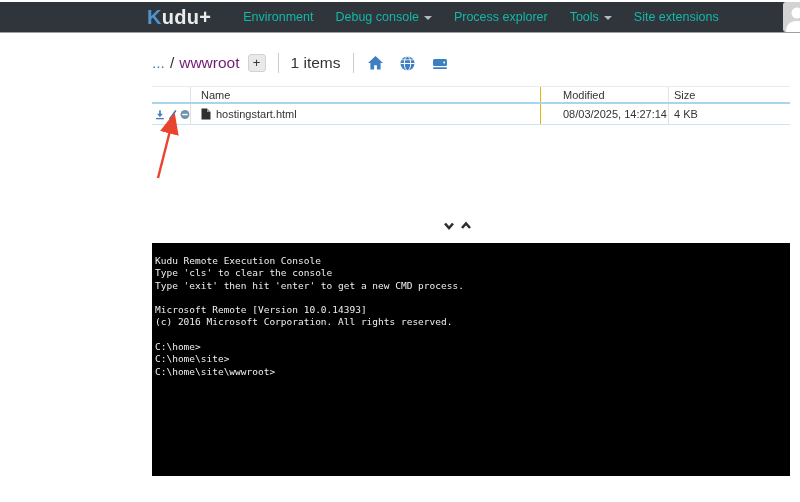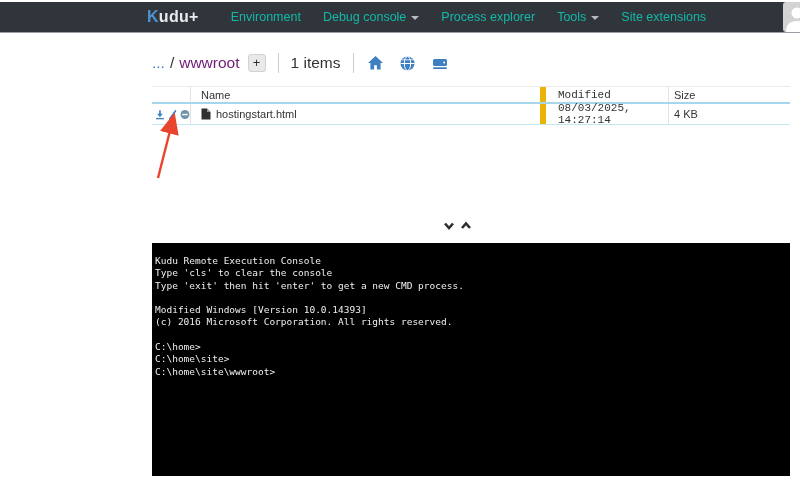--- a/index.html
+++ b/index.html
@@ -12,21 +12,21 @@
   }
 
   
   .navbar {
     position: absolute; top: 2px; left: 0;
     width: 800px; height: 31px;
     background: #2f353b;
     border-bottom: 1px solid #9aa0a5;
     display: flex; align-items: center;
   }
-  .logo { margin-left: 147px; font-size: 16px; font-weight: bold; color: #e9ebed; letter-spacing: .3px; cursor: pointer; }
+  .logo { margin-left: 147px; font-size: 20px; font-weight: bold; color: #e9ebed; letter-spacing: .3px; cursor: pointer; }
   .logo .k { color: #4f93ce; }
   .nav-items { display: flex; margin-left: 21px; }
   .nav-item {
     color: #14b8a6; font-size: 12.5px; padding: 0 11px;
     display: flex; align-items: center; gap: 5px; cursor: pointer; white-space: nowrap;
   }
   .caret {
     width: 0; height: 0; display: inline-block;
     border-left: 4px solid transparent; border-right: 4px solid transparent;
     border-top: 4px solid #b4bac0; margin-top: 1px;
@@ -61,21 +61,21 @@
     display: flex; height: 18px; align-items: center;
     border-top: 1px solid #ebebeb; border-bottom: 2px solid #a5d6ea;
     color: #333;
   }
   .trow {
     display: flex; height: 21px; align-items: flex-end;
     border-bottom: 1px solid #c7e6f4;
   }
   .col-actions { width: 38px; padding-left: 3px; display: flex; align-items: center; gap: 3px; height: 100%; }
   .col-name   { width: 350px; border-left: 1px solid #e3e3e3; padding-left: 10px; height: 100%; display: flex; align-items: center; gap: 5px; }
-  .col-mod    { width: 128px; border-left: 6px solid #eab308; padding-left: 12px; height: 100%; display: flex; align-items: center; font-family: Liberation Mono, monospace; }
+  .col-mod    { width: 128px; border-left: 1px solid #eab308; padding-left: 22px; height: 100%; display: flex; align-items: center; }
   .col-size   { width: 122px; border-left: 1px solid #e3e3e3; padding-left: 5px; height: 100%; display: flex; align-items: center; }
   .action-icon { cursor: pointer; display: block; }
 
   
   .anno-arrow { position: absolute; left: 148px; top: 110px; pointer-events: none; }
 
   
   .console-toggle { position: absolute; left: 443px; top: 220px; display: flex; gap: 5px; }
   .console-toggle svg { cursor: pointer; display: block; }
 
@@ -199,19 +199,19 @@
   <svg width="12" height="12" viewBox="0 0 12 12">
     <polyline points="2,8 6,3.5 10,8" fill="none" stroke="#2f2f2f" stroke-width="2.6"></polyline>
   </svg>
 </div>
 
 <div class="cmd-console">
   <div class="console-line">Kudu Remote Execution Console</div>
   <div class="console-line">Type 'cls' to clear the console</div>
   <div class="console-line">Type 'exit' then hit 'enter' to get a new CMD process.</div>
   <div class="console-line"></div>
-  <div class="console-line">Modified Windows [Version 10.0.14393]</div>
+  <div class="console-line">Microsoft Remote [Version 10.0.14393]</div>
   <div class="console-line">(c) 2016 Microsoft Corporation. All rights reserved.</div>
   <div class="console-line"></div>
   <div class="console-line">C:\home&gt;</div>
   <div class="console-line">C:\home\site&gt;</div>
   <div class="console-line">C:\home\site\wwwroot&gt;</div>
 </div>
 
 </body></html>

